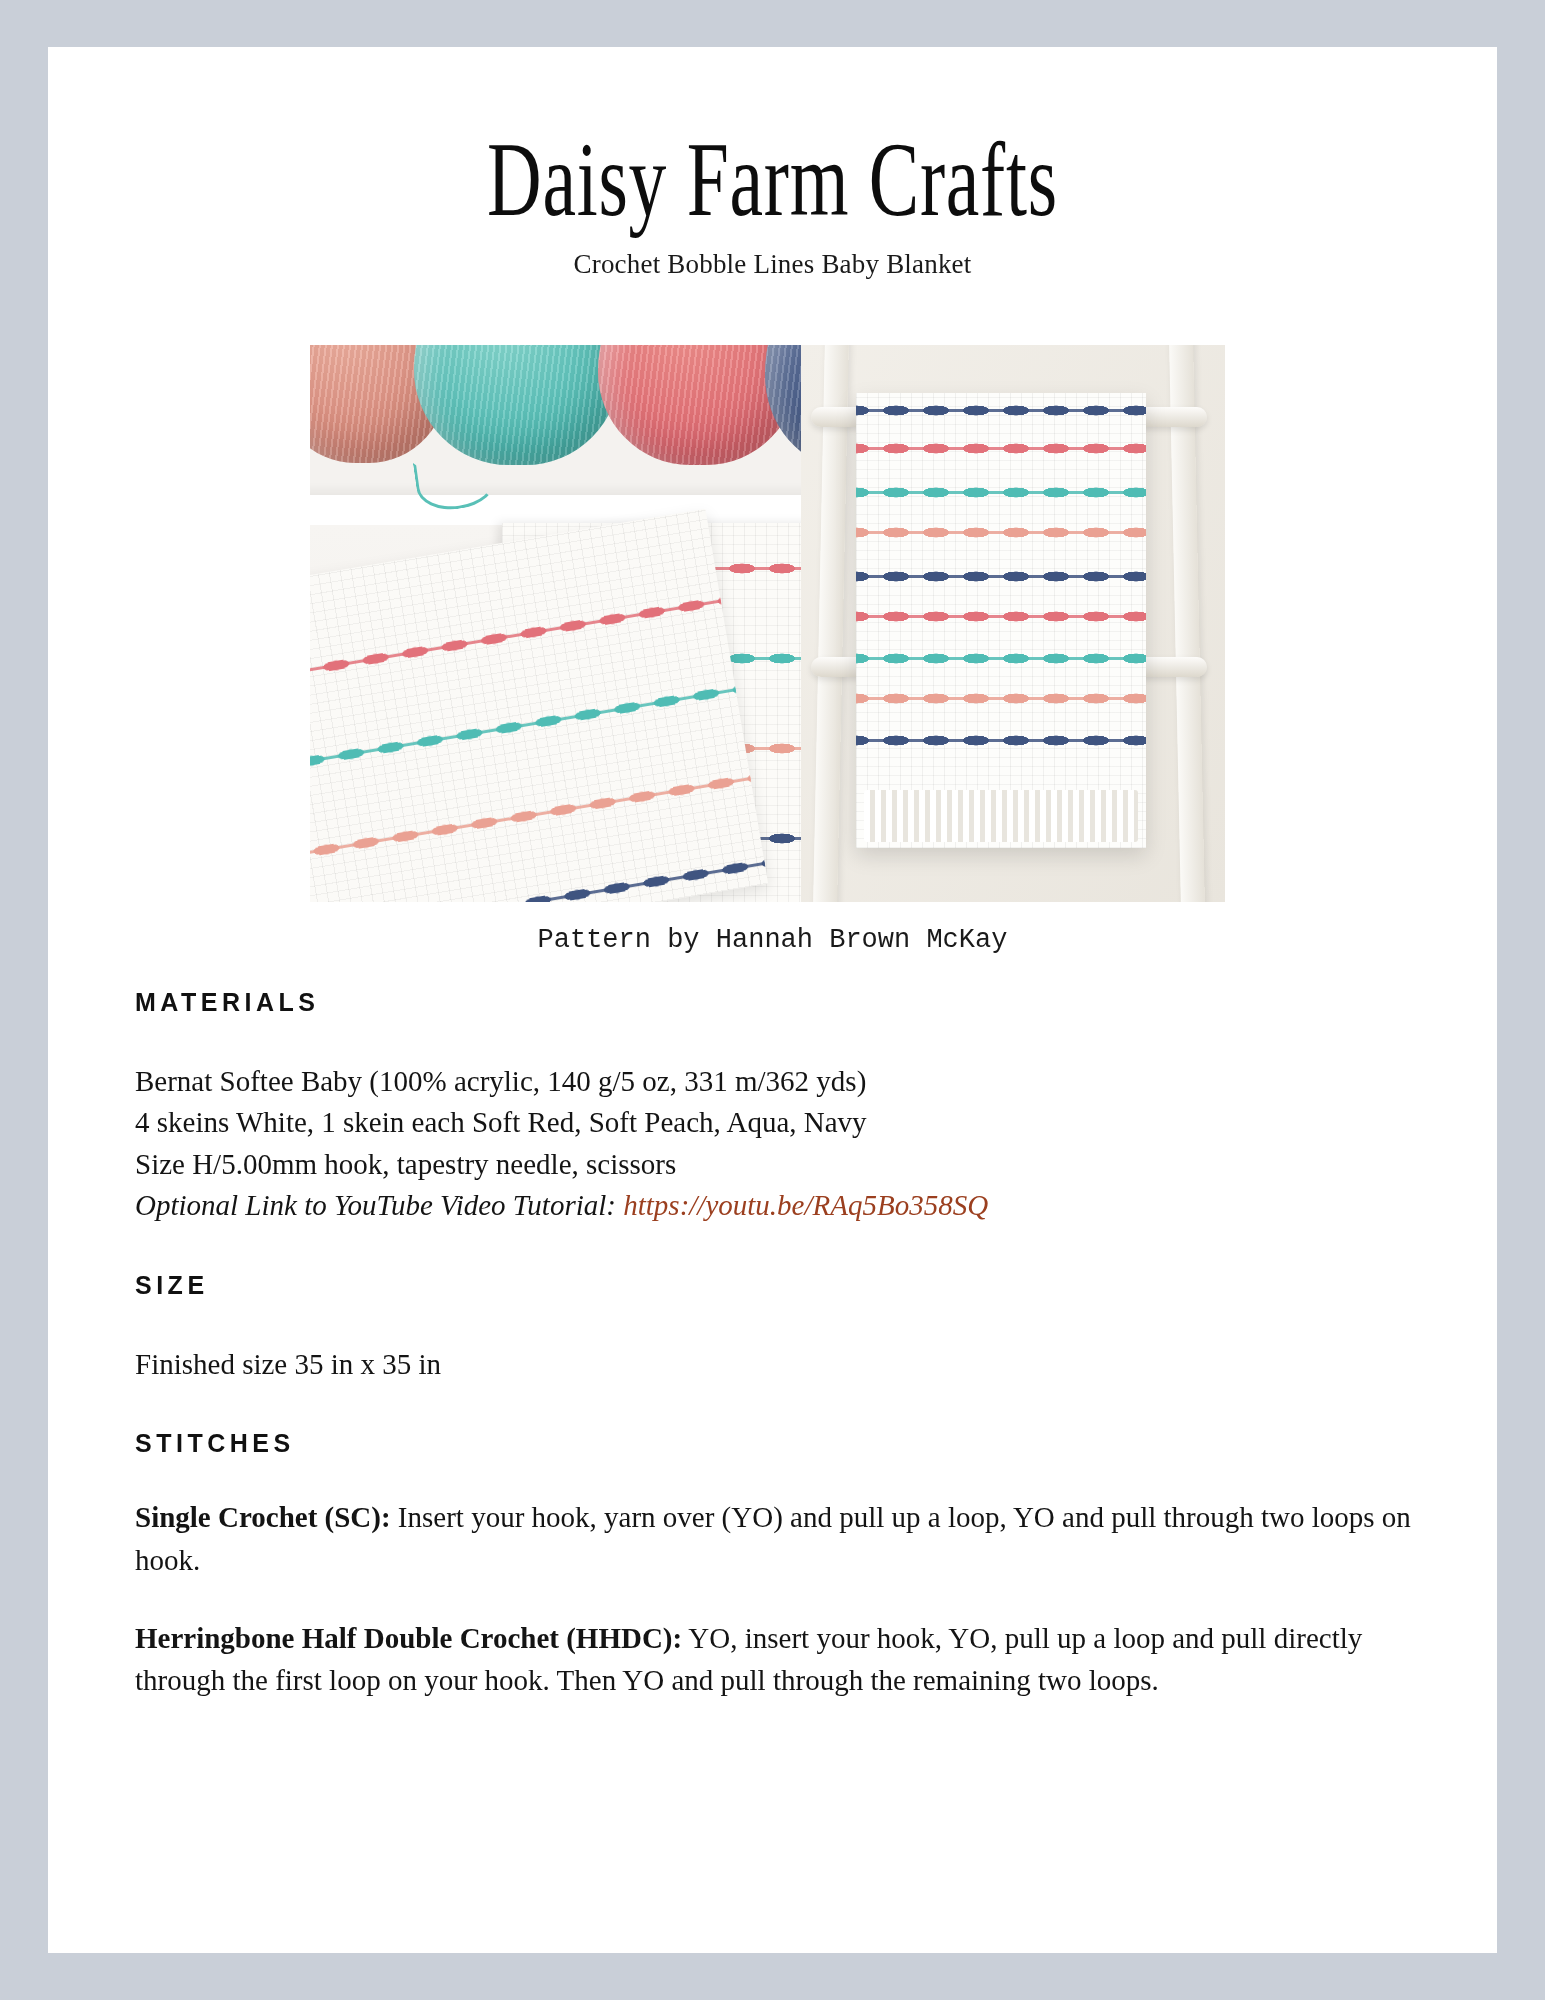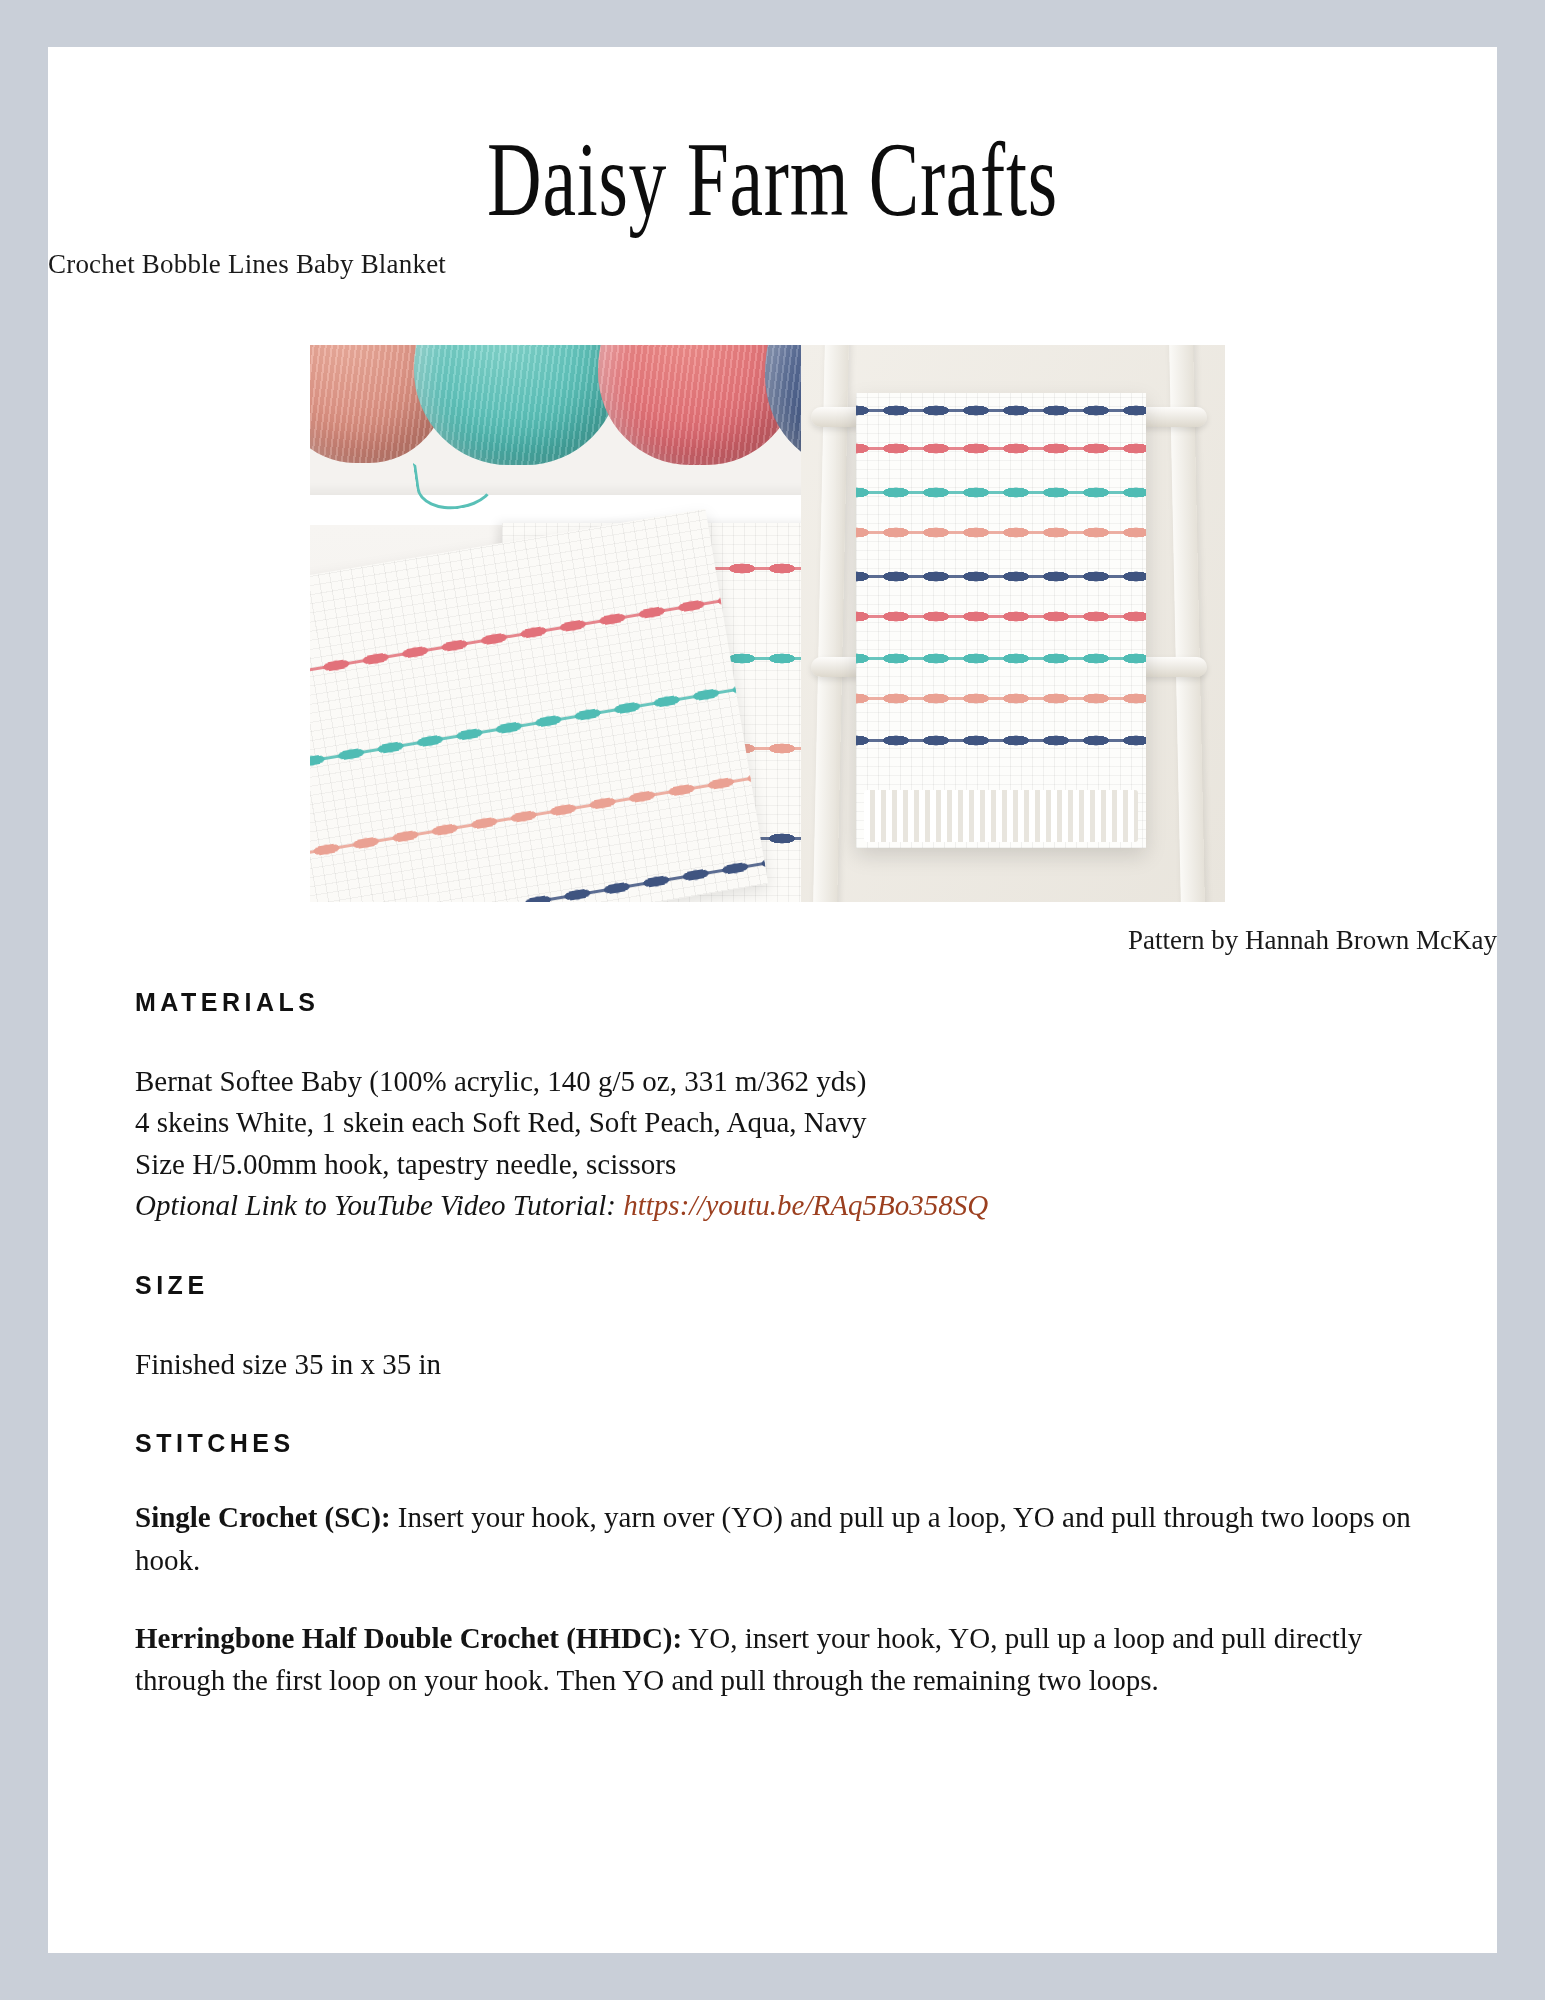--- a/index.html
+++ b/index.html
@@ -30,21 +30,21 @@
     font-size: 105px;
     line-height: 1.05;
     font-weight: 400;
     color: #0d0d0d;
     margin: 0;
     padding-top: 78px;
     transform: scaleX(0.72);
     letter-spacing: 1px;
   }
   .doc-subtitle {
-    text-align: left;
+    text-align: center;
     font-size: 27px;
     color: #1a1a1a;
     margin: 0;
     padding-top: 14px;
     letter-spacing: 0.2px;
   }
 
   
   .photo-wrap {
     position: absolute;
@@ -216,23 +216,24 @@
     background:
       repeating-linear-gradient(90deg, #ffffff 0 6px, #e8e5de 6px 11px);
     border-radius: 3px;
   }
 
   
   .photo-caption {
     position: absolute;
     left: 0; right: 0;
     top: 878px;
-    text-align: right;
+    text-align: center;
     font-size: 27px;
     color: #1a1a1a;
+    font-family: Liberation Mono, monospace;
   }
 
   
   .content { position: absolute; left: 87px; right: 80px; top: 935px; }
   .sec-head {
     font-family: "Liberation Sans", sans-serif;
     font-weight: 700;
     font-size: 25px;
     letter-spacing: 4.5px;
     color: #111111;

